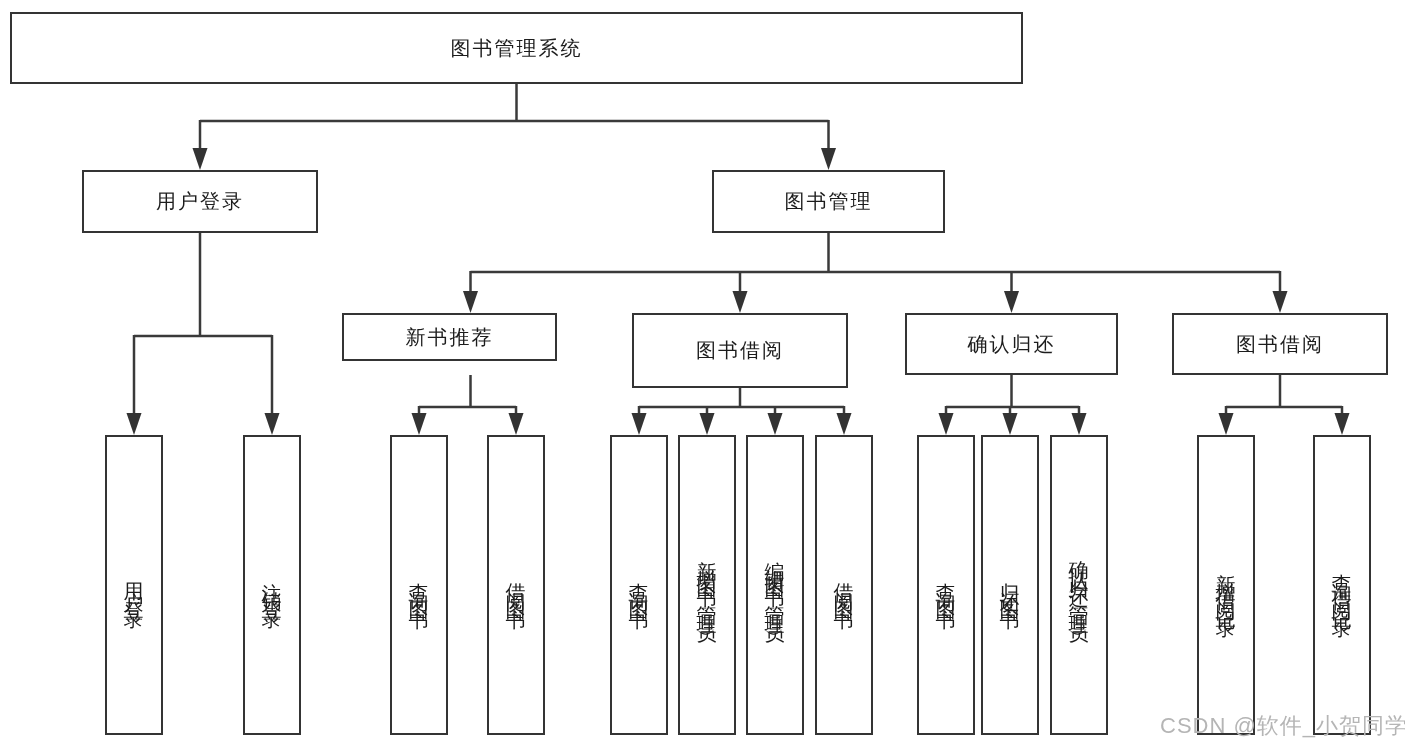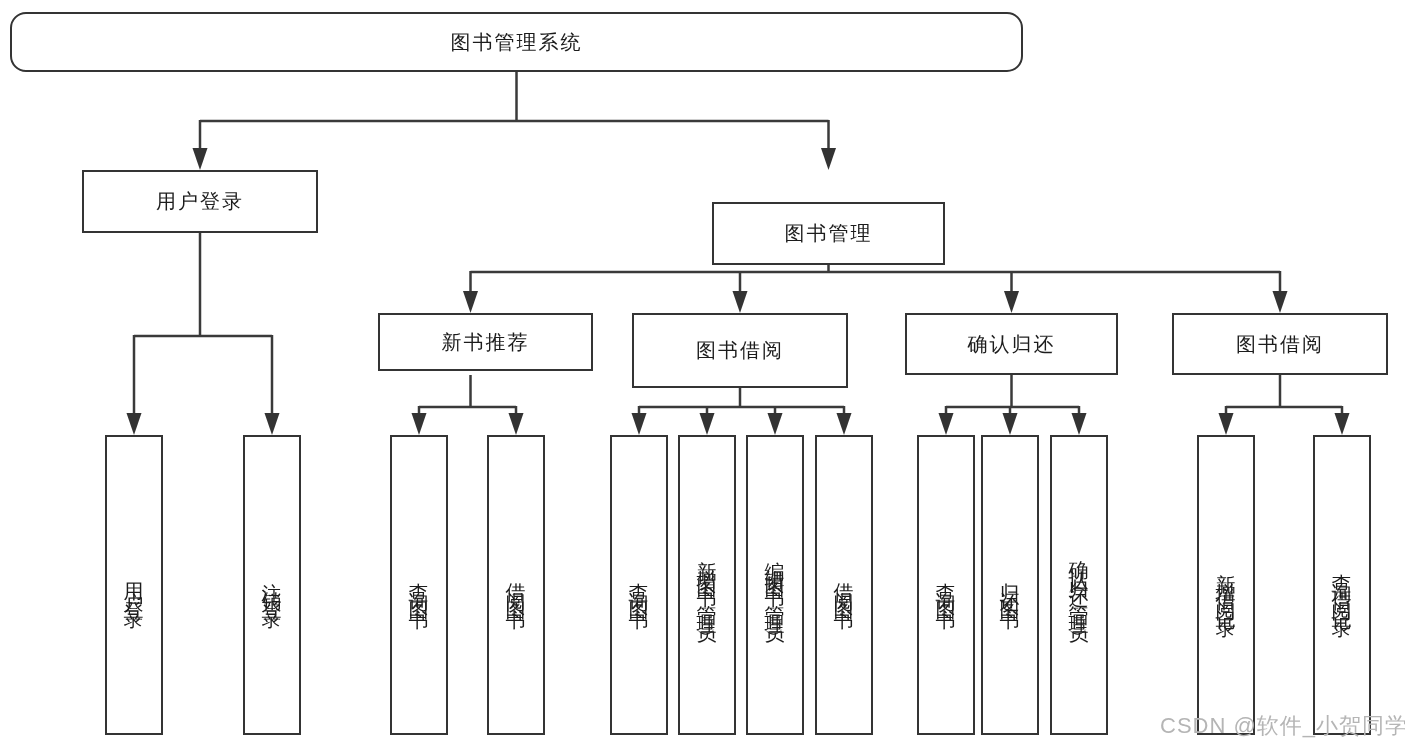--- a/index.html
+++ b/index.html
@@ -22,24 +22,24 @@
     box-sizing: border-box;
     border: 2.5px solid #343434;
     background: #ffffff;
     display: flex;
     align-items: center;
     justify-content: center;
     color: #1c1c1c;
     z-index: 1;
   }
   .h-node { font-size: 20px; letter-spacing: 2px; }
-  .root-node   { left: 10px;   top: 12px;  width: 1013px; height: 60px; border-radius: 16px; }
+  .root-node   { left: 10px;   top: 12px;  width: 1013px; height: 72px; }
   .n-userlogin { left: 82px;   top: 170px; width: 236px;  height: 63px; }
-  .n-bookmgmt  { left: 712px;  top: 170px; width: 233px;  height: 63px; margin-top: 32px; }
-  .n-newbook   { left: 378px;  top: 313px; width: 215px;  height: 58px; }
+  .n-bookmgmt  { left: 712px;  top: 170px; width: 233px;  height: 63px; }
+  .n-newbook   { left: 342px;  top: 313px; width: 215px;  height: 48px; }
   .n-borrow    { left: 632px;  top: 313px; width: 216px;  height: 75px; }
   .n-current   { left: 905px;  top: 313px; width: 213px;  height: 62px; }
   .n-records   { left: 1172px; top: 313px; width: 216px;  height: 62px; }
   .leaf {
     position: absolute;
     top: 435px;
     width: 58px;
     height: 300px;
   }
   .leaf span {

